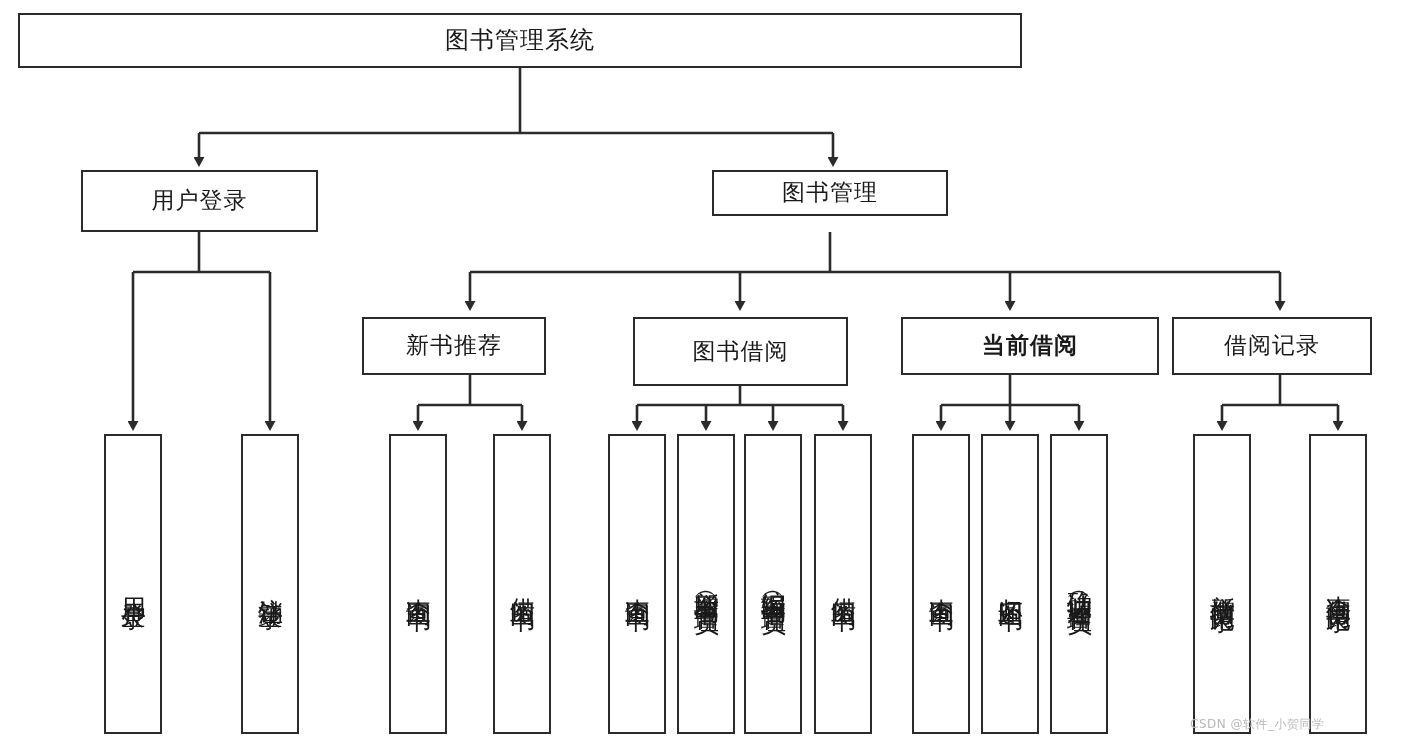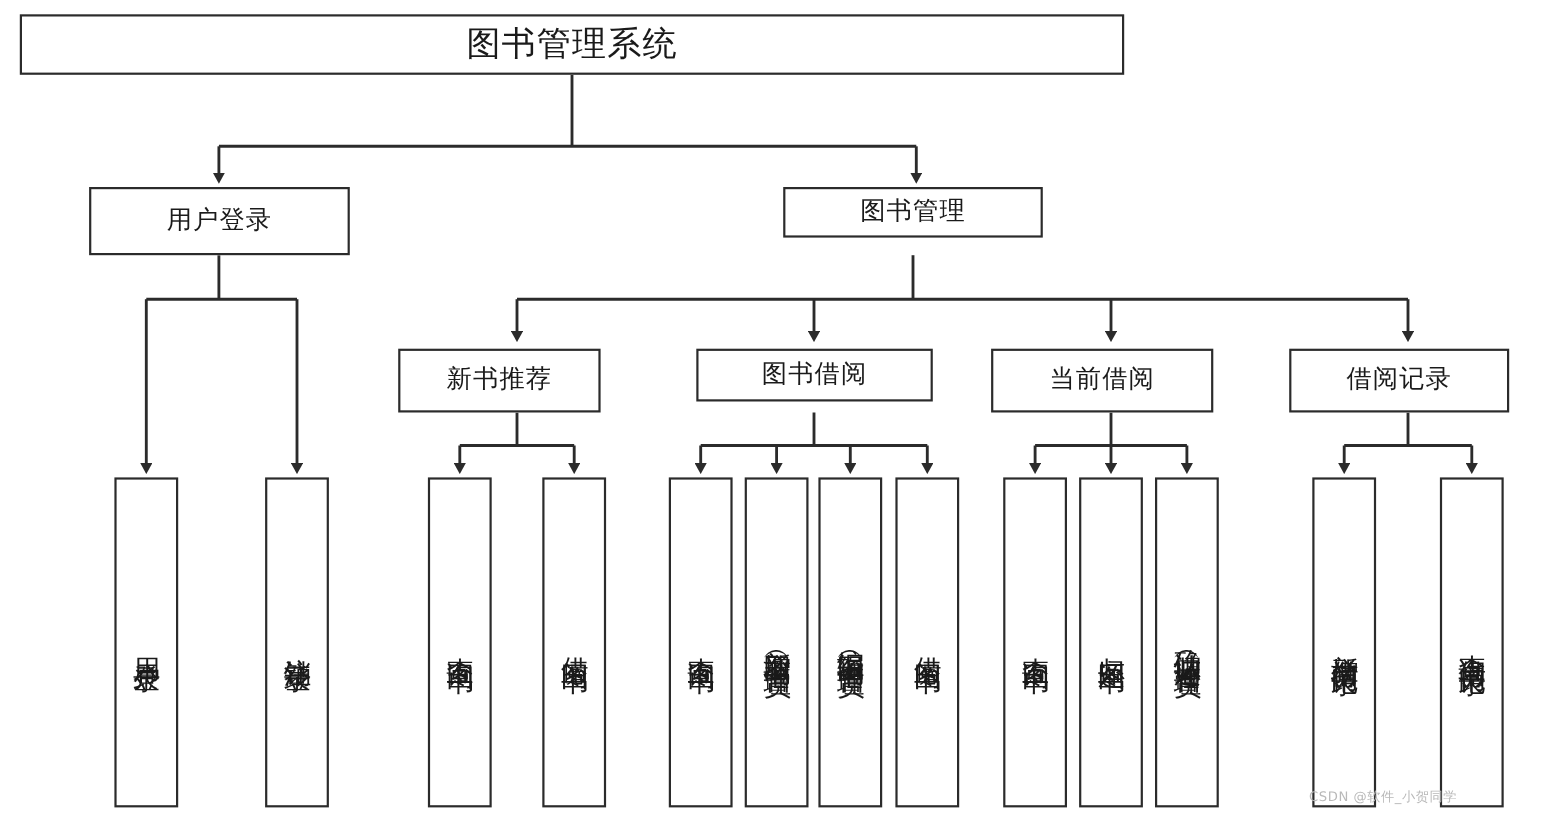--- a/index.html
+++ b/index.html
@@ -39,21 +39,21 @@
     display: block;
     text-align: center;
     line-height: 1.18;
   }
   .node.horiz .lbl {
     font-size: 23px;
     letter-spacing: 1px;
     white-space: nowrap;
   }
   .node.root .lbl {
-    font-size: 31px;
+    font-size: 24px;
     letter-spacing: 1px;
   }
   .node.vert {
     align-items: center;
     justify-content: center;
   }
   .node.vert .lbl {
     writing-mode: vertical-rl;
     text-orientation: upright;
     font-size: 25px;
@@ -131,24 +131,24 @@
   <div class="node horiz" style="left:81px; top:170px; width:237px; height:62px;">
     <span class="lbl">用户登录</span>
   </div>
   <div class="node horiz" style="left:712px; top:170px; width:236px; height:46px;">
     <span class="lbl">图书管理</span>
   </div>
 
   <div class="node horiz" style="left:362px; top:317px; width:184px; height:58px;">
     <span class="lbl">新书推荐</span>
   </div>
-  <div class="node horiz" style="left:633px; top:317px; width:215px; height:48px;">
+  <div class="node horiz" style="left:633px; top:317px; width:215px; height:69px;">
     <span class="lbl">图书借阅</span>
   </div>
-  <div class="node horiz" style="left:901px; top:317px; width:202px; height:58px;">
+  <div class="node horiz" style="left:901px; top:317px; width:258px; height:58px;font-weight:bold;">
     <span class="lbl">当前借阅</span>
   </div>
   <div class="node horiz" style="left:1172px; top:317px; width:200px; height:58px;">
     <span class="lbl">借阅记录</span>
   </div>
 
   <div class="node vert" style="left:104px; top:434px; width:58px; height:300px;">
     <span class="lbl">用户登录</span>
   </div>
   <div class="node vert" style="left:241px; top:434px; width:58px; height:300px;">

